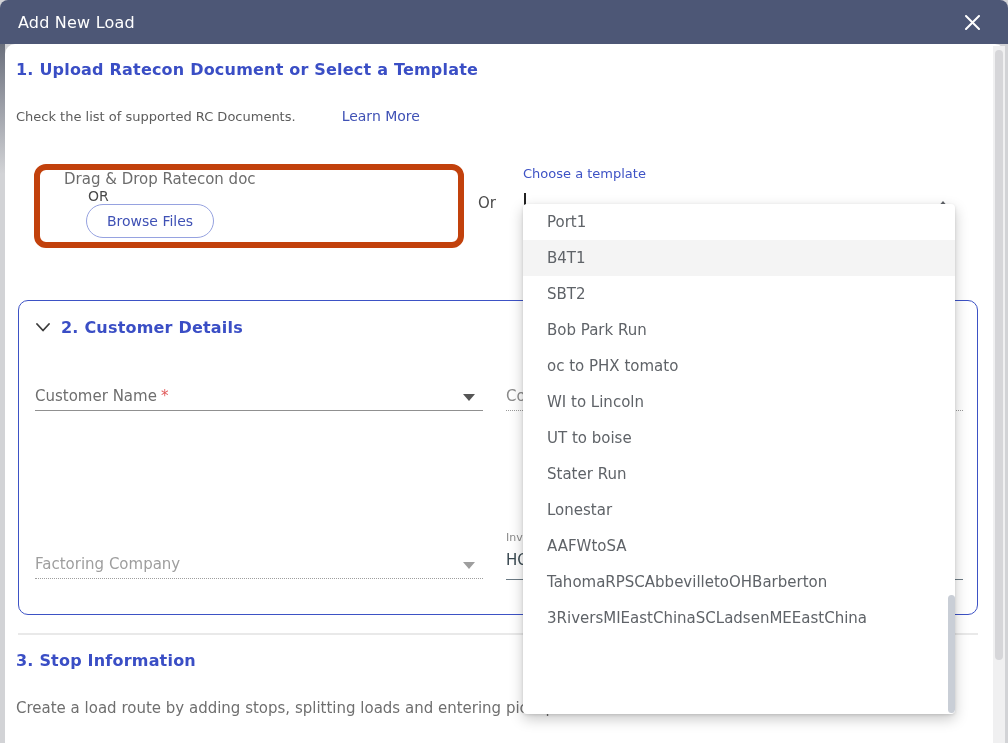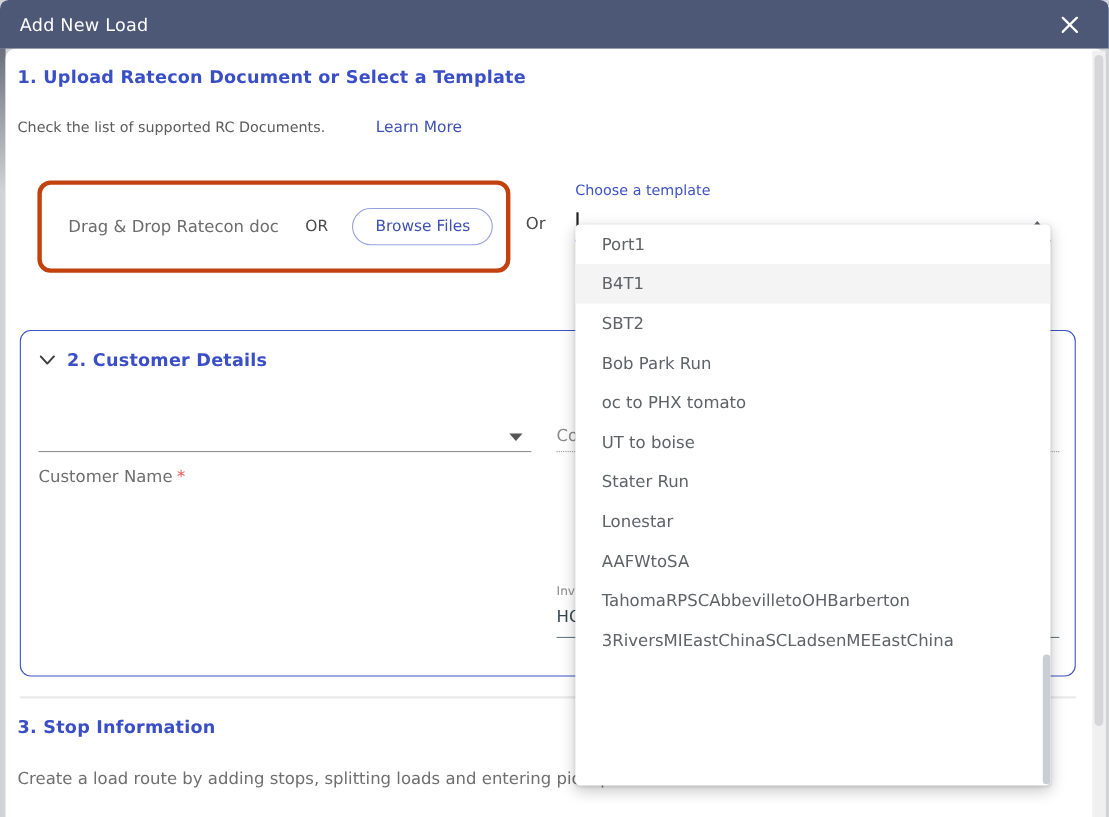--- a/index.html
+++ b/index.html
@@ -20,22 +20,22 @@
     background:#ffffff; border-radius:10px 10px 0 0; z-index:2; }
 
   .sec-title { position:absolute; font-size:16px; font-weight:600; color:#3a4ec5; letter-spacing:.2px; }
   .s1-title { left:11px; top:16px; }
 
   .support-row { position:absolute; left:11px; top:64px; display:flex; align-items:flex-end; }
   .support-text { font-size:13px; color:#5c5c5c; }
   .learn-more { font-size:14px; color:#3f51b5; font-weight:500; margin-left:46px; cursor:pointer; }
 
   .dropzone { position:absolute; left:29px; top:120px; width:430px; height:84px;
-    border:4px solid #c2410c; border-radius:12px; display:flex; align-items:center;
-    padding-left:24px; }
+    border:6px solid #c2410c; border-radius:12px; display:flex; align-items:flex-start;
+    padding-left:24px;flex-direction:column; }
   .dz-text { font-size:15px; color:#6c6c6c; }
   .dz-or { font-size:14px; color:#4a4a4a; font-weight:500; margin-left:24px; }
   .browse-btn { margin-left:22px; padding:8px 20px; border:1px solid #96a2e0; border-radius:18px;
     background:#fff; color:#3f51b5; font-size:14px; font-weight:500; cursor:pointer; }
 
   .or-divider { position:absolute; left:473px; top:150px; font-size:15px; color:#4a4a4a; font-weight:500; }
 
   .tpl-label { position:absolute; left:518px; top:122px; font-size:13px; color:#3d52c5; }
   .tpl-input { position:absolute; left:518px; top:144px; width:432px; height:32px;
     border-bottom:2px solid #3d52c5; cursor:text; }
@@ -60,21 +60,21 @@
   .cust-title { font-size:16px; font-weight:600; color:#3a4ec5; margin-left:8px; letter-spacing:.2px; }
 
   .fld-label { font-size:15px; color:#6e6e6e; }
   .fld-label.disabled { color:#9e9e9e; }
   .req { color:#e15b5b; margin-left:4px; font-size:15px; }
   .caret-down { width:0; height:0; border-left:6px solid transparent; border-right:6px solid transparent;
     border-top:7px solid #555; }
   .caret-down.disabled { border-top-color:#9e9e9e; }
 
   .f-custname { position:absolute; left:16px; top:84px; width:448px; height:26px; cursor:pointer; }
-  .f-custname .fld-label { position:absolute; left:0; top:2px;margin-top:37px; }
+  .f-custname .fld-label { position:absolute; left:0; top:2px; }
   .f-custname .caret-down { position:absolute; right:8px; top:9px; }
   .f-custname .line { position:absolute; left:0; right:0; top:25px; border-bottom:1px solid #909090; }
 
   .f-contact { position:absolute; left:487px; top:84px; width:457px; height:26px; cursor:pointer; }
   .f-contact .fld-label { position:absolute; left:0; top:2px; color:#8a8a8a; }
   .f-contact .line { position:absolute; left:0; right:0; top:25px; border-bottom:1px dotted #9a9a9a; }
 
   .f-ref { position:absolute; left:16px; top:168px; width:933px; height:26px; cursor:text; }
   .f-ref .fld-label { position:absolute; left:0; top:2px; }
   .f-ref .line { position:absolute; left:0; right:0; top:25px; border-bottom:1px solid #909090; }
@@ -149,39 +149,45 @@
       <span class="caret-down"></span>
       <span class="line"></span>
     </div>
 
     <div class="f-contact">
       <span class="fld-label">Co</span>
       <span class="line"></span>
     </div>
 
 
+    <div class="f-fact">
+      <span class="fld-label disabled">Factoring Company</span>
+      <span class="caret-down disabled"></span>
+      <span class="line"></span>
+    </div>
 
     <div class="f-inv">
       <span class="mini-label">Inv</span>
       <span class="value">HO</span>
       <span class="line"></span>
     </div>
   </div>
 
   <div class="divider"></div>
 
   <div class="sec-title s3-title">3. Stop Information</div>
   <div class="s3-desc">Create a load route by adding stops, splitting loads and entering pickup</div>
 
   <div class="dd-menu">
     <div class="dd-item">Port1</div>
     <div class="dd-item highlighted">B4T1</div>
     <div class="dd-item">SBT2</div>
     <div class="dd-item">Bob Park Run</div>
     <div class="dd-item">oc to PHX tomato</div>
+    <div class="dd-item">WI to Lincoln</div>
     <div class="dd-item">UT to boise</div>
     <div class="dd-item">Stater Run</div>
     <div class="dd-item">Lonestar</div>
     <div class="dd-item">AAFWtoSA</div>
     <div class="dd-item">TahomaRPSCAbbevilletoOHBarberton</div>
     <div class="dd-item">3RiversMIEastChinaSCLadsenMEEastChina</div>
     <span class="dd-scroll-thumb"></span>
   </div>
 
   <div class="scrollbar-track">

